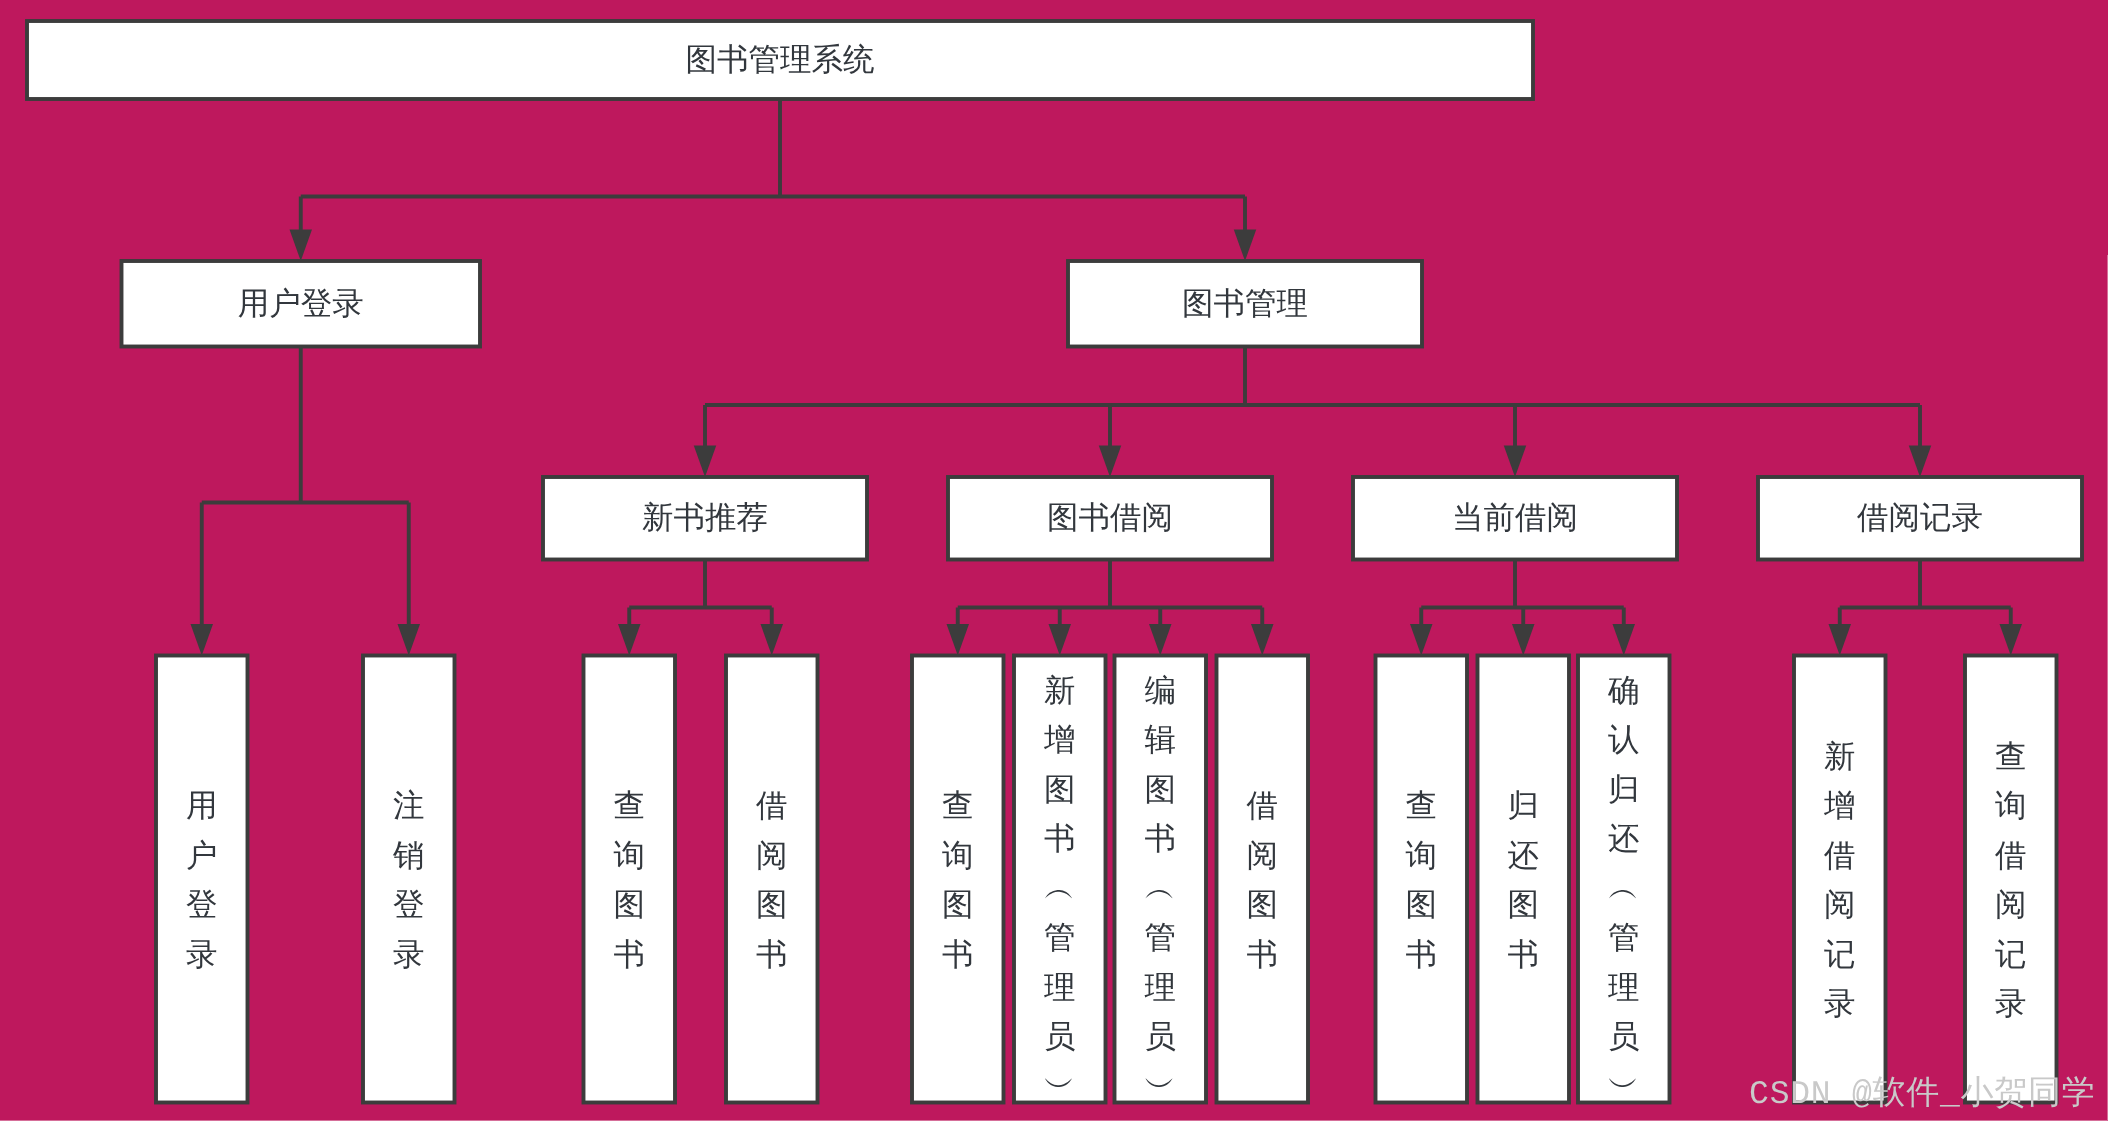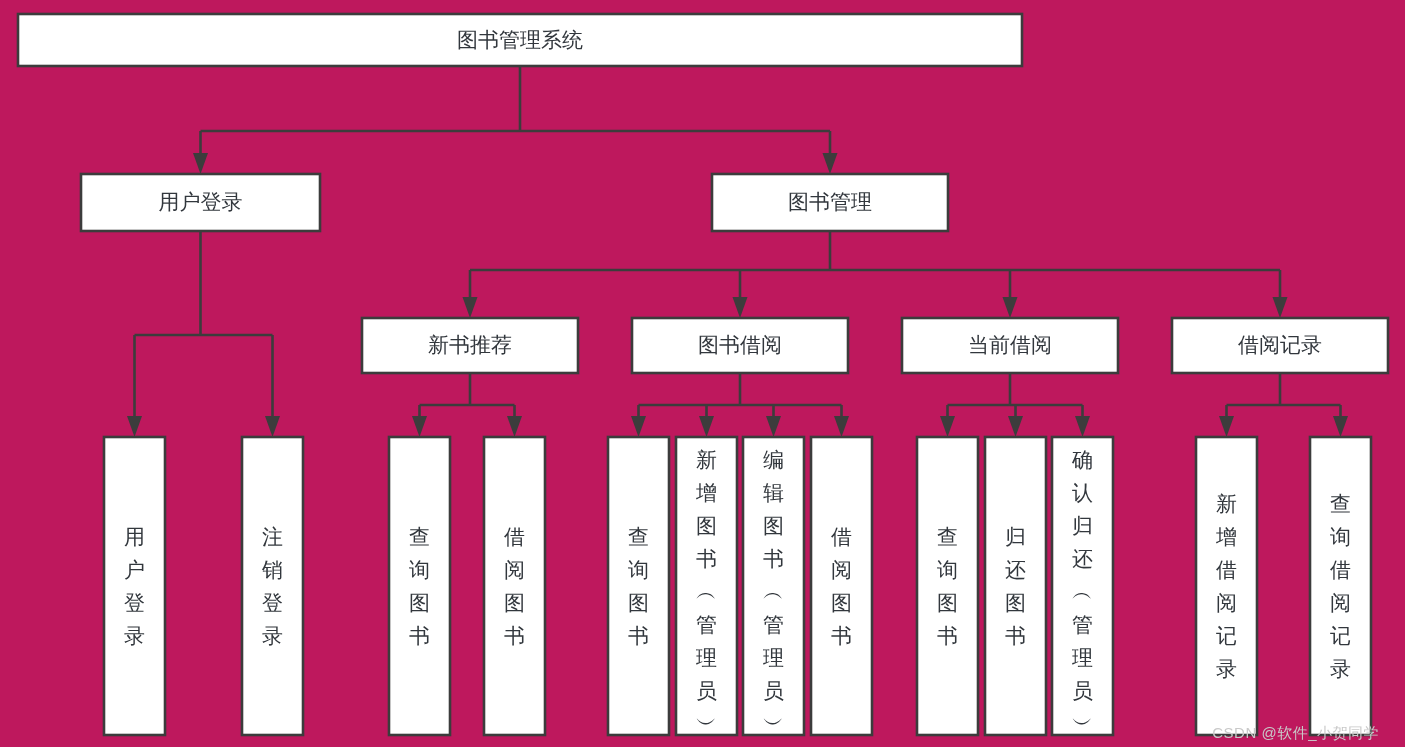--- a/index.html
+++ b/index.html
@@ -49,25 +49,25 @@
     stroke: #3c3c3c;
     stroke-width: 2.6;
     fill: none;
   }
   .link-arrow {
     fill: #3c3c3c;
     stroke: none;
   }
   .watermark {
     position: absolute;
-    right: 26px;
+    right: 8px;
     bottom: 4px;
     color: #c9c9c9;
-    font-size: 15px;
-    font-family: Liberation Sans, sans-serif;
+    font-size: 22px;
+    font-family: Liberation Mono, monospace;
     white-space: nowrap;
     letter-spacing: 0.5px;
     pointer-events: none;
   }
 </style>
 </head>
 <body>
 
 <div id="diagram-root">
   <svg class="diagram" viewBox="0 0 1405 747">

